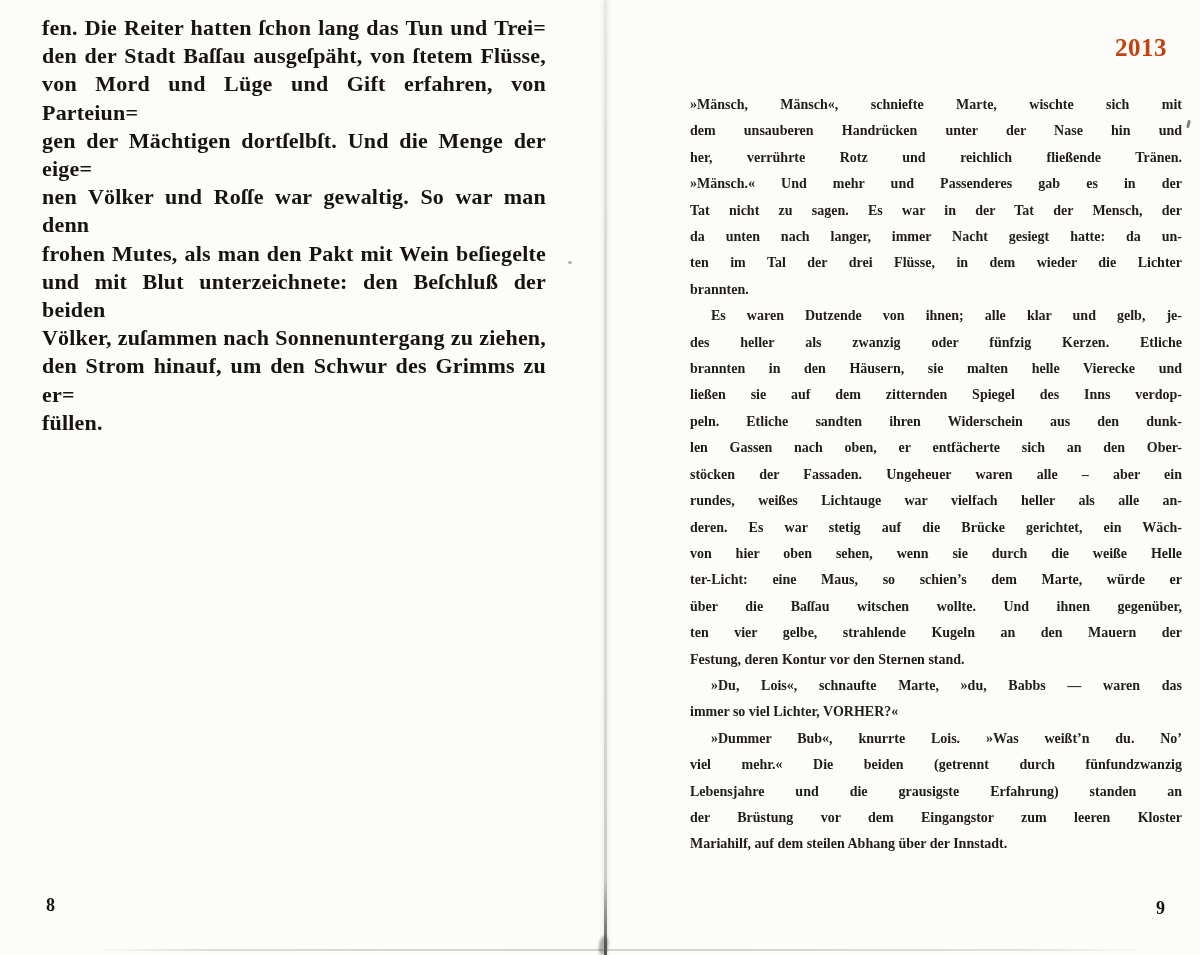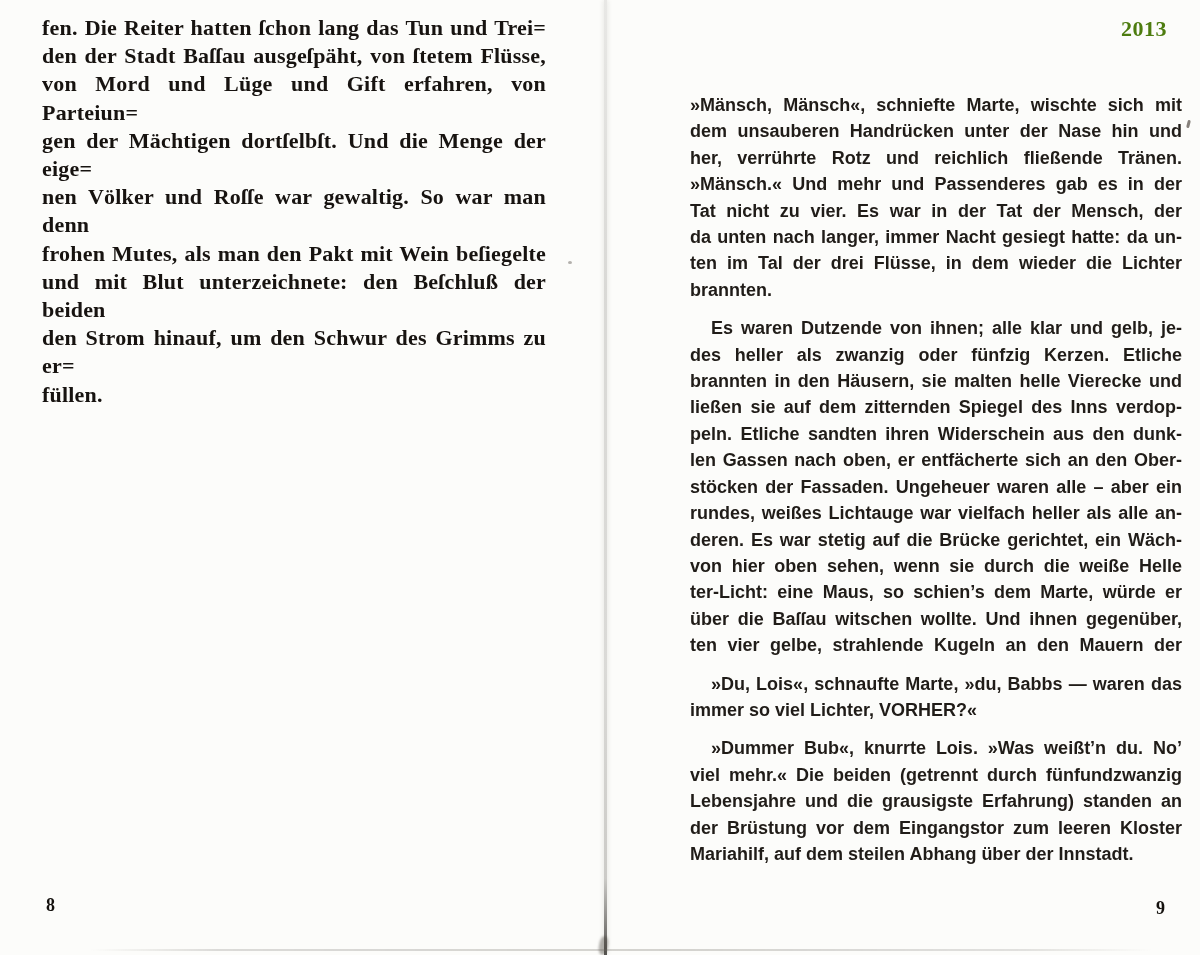--- a/index.html
+++ b/index.html
@@ -32,39 +32,39 @@
     text-align-last: left;
   }
 
   
   .right-page-text {
     position: absolute;
     left: 690px; top: 92px;
     width: 492px;
   }
   .right-page-text .ln {
-    font-family: Liberation Sans, sans-serif;
+    font-family: Liberation Serif, serif;
     font-weight: 600;
-    font-size: 18px;
+    font-size: 14px;
     line-height: 26.4px;
     color: #201c18;
     text-align: justify;
     text-align-last: justify;
   }
   .right-page-text .ln.end { text-align-last: left; }
-  .right-page-text .ln.ind { text-indent: 21px; margin-top: 12px; }
+  .right-page-text .ln.ind { text-indent: 21px; }
 
   .chapter-year {
     position: absolute;
-    top: 16px; right: 33px;
+    top: 34px; right: 33px;
     font-family: "Liberation Serif", serif;
     font-weight: 700;
-    font-size: 22px;
+    font-size: 25px;
     letter-spacing: 0.5px;
-    color: #4d7c0f;
+    color: #c2410c;
   }
 
   .page-num {
     position: absolute;
     font-family: "Liberation Serif", serif;
     font-weight: 700;
     font-size: 18px;
     color: #14110e;
   }
   .page-num.left  { left: 46px;  top: 895px; }
@@ -125,50 +125,52 @@
 <body>
 
 <div class="left-page-text">
   <div class="ln">fen. Die Reiter hatten ſchon lang das Tun und Trei=</div>
   <div class="ln">den der Stadt Baſſau ausgeſpäht, von ſtetem Flüsse,</div>
   <div class="ln">von Mord und Lüge und Gift erfahren, von Parteiun=</div>
   <div class="ln">gen der Mächtigen dortſelbſt. Und die Menge der eige=</div>
   <div class="ln">nen Völker und Roſſe war gewaltig. So war man denn</div>
   <div class="ln">frohen Mutes, als man den Pakt mit Wein beſiegelte</div>
   <div class="ln">und mit Blut unterzeichnete: den Beſchluß der beiden</div>
+  <div class="ln">Völker, zuſammen nach Sonnenuntergang zu ziehen,</div>
   <div class="ln">den Strom hinauf, um den Schwur des Grimms zu er=</div>
   <div class="ln end">füllen.</div>
 </div>
 
 <div class="page-num left">8</div>
 
 <div class="chapter-year">2013</div>
 
 <div class="right-page-text">
   <div class="ln">»Mänsch, Mänsch«, schniefte Marte, wischte sich mit</div>
   <div class="ln">dem unsauberen Handrücken unter der Nase hin und</div>
   <div class="ln">her, verrührte Rotz und reichlich fließende Tränen.</div>
   <div class="ln">»Mänsch.« Und mehr und Passenderes gab es in der</div>
-  <div class="ln">Tat nicht zu vier. Es war in der Tat der Mensch, der</div>
+  <div class="ln">Tat nicht zu sagen. Es war in der Tat der Mensch, der</div>
   <div class="ln">da unten nach langer, immer Nacht gesiegt hatte: da un-</div>
   <div class="ln">ten im Tal der drei Flüsse, in dem wieder die Lichter</div>
   <div class="ln end">brannten.</div>
   <div class="ln ind">Es waren Dutzende von ihnen; alle klar und gelb, je-</div>
   <div class="ln">des heller als zwanzig oder fünfzig Kerzen. Etliche</div>
   <div class="ln">brannten in den Häusern, sie malten helle Vierecke und</div>
   <div class="ln">ließen sie auf dem zitternden Spiegel des Inns verdop-</div>
   <div class="ln">peln. Etliche sandten ihren Widerschein aus den dunk-</div>
   <div class="ln">len Gassen nach oben, er entfächerte sich an den Ober-</div>
   <div class="ln">stöcken der Fassaden. Ungeheuer waren alle – aber ein</div>
   <div class="ln">rundes, weißes Lichtauge war vielfach heller als alle an-</div>
   <div class="ln">deren. Es war stetig auf die Brücke gerichtet, ein Wäch-</div>
   <div class="ln">von hier oben sehen, wenn sie durch die weiße Helle</div>
   <div class="ln">ter-Licht: eine Maus, so schien’s dem Marte, würde er</div>
   <div class="ln">über die Baſſau witschen wollte. Und ihnen gegenüber,</div>
   <div class="ln">ten vier gelbe, strahlende Kugeln an den Mauern der</div>
+  <div class="ln end">Festung, deren Kontur vor den Sternen stand.</div>
   <div class="ln ind">»Du, Lois«, schnaufte Marte, »du, Babbs — waren das</div>
   <div class="ln end">immer so viel Lichter, VORHER?«</div>
   <div class="ln ind">»Dummer Bub«, knurrte Lois. »Was weißt’n du. No’</div>
   <div class="ln">viel mehr.« Die beiden (getrennt durch fünfundzwanzig</div>
   <div class="ln">Lebensjahre und die grausigste Erfahrung) standen an</div>
   <div class="ln">der Brüstung vor dem Eingangstor zum leeren Kloster</div>
   <div class="ln end">Mariahilf, auf dem steilen Abhang über der Innstadt.</div>
 </div>
 
 <div class="page-num right">9</div>

